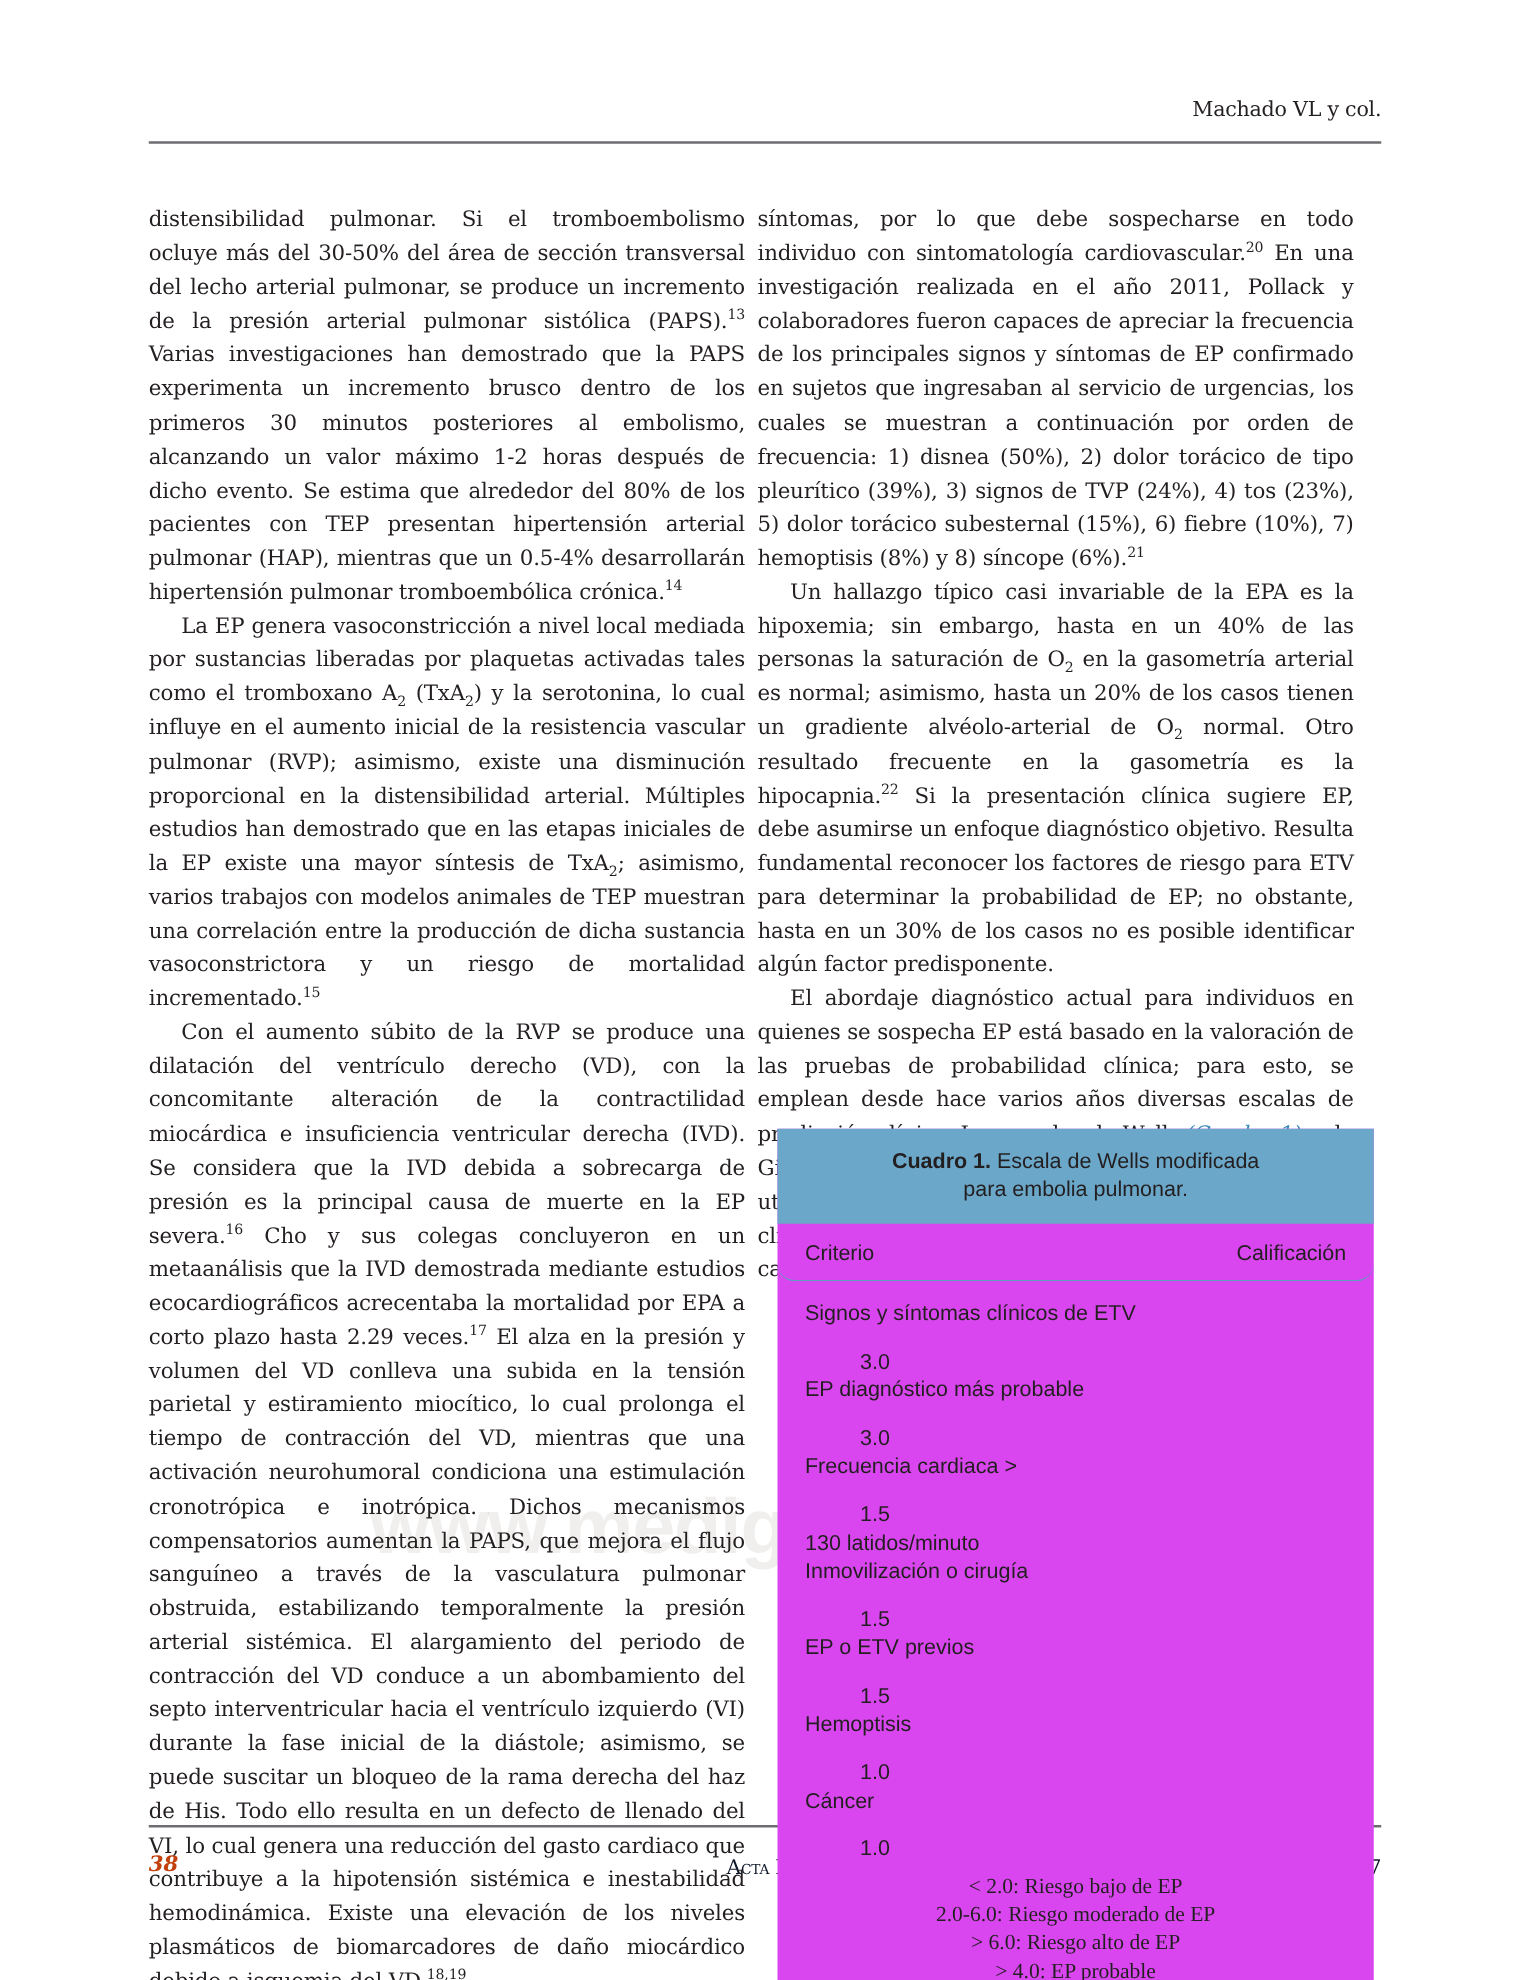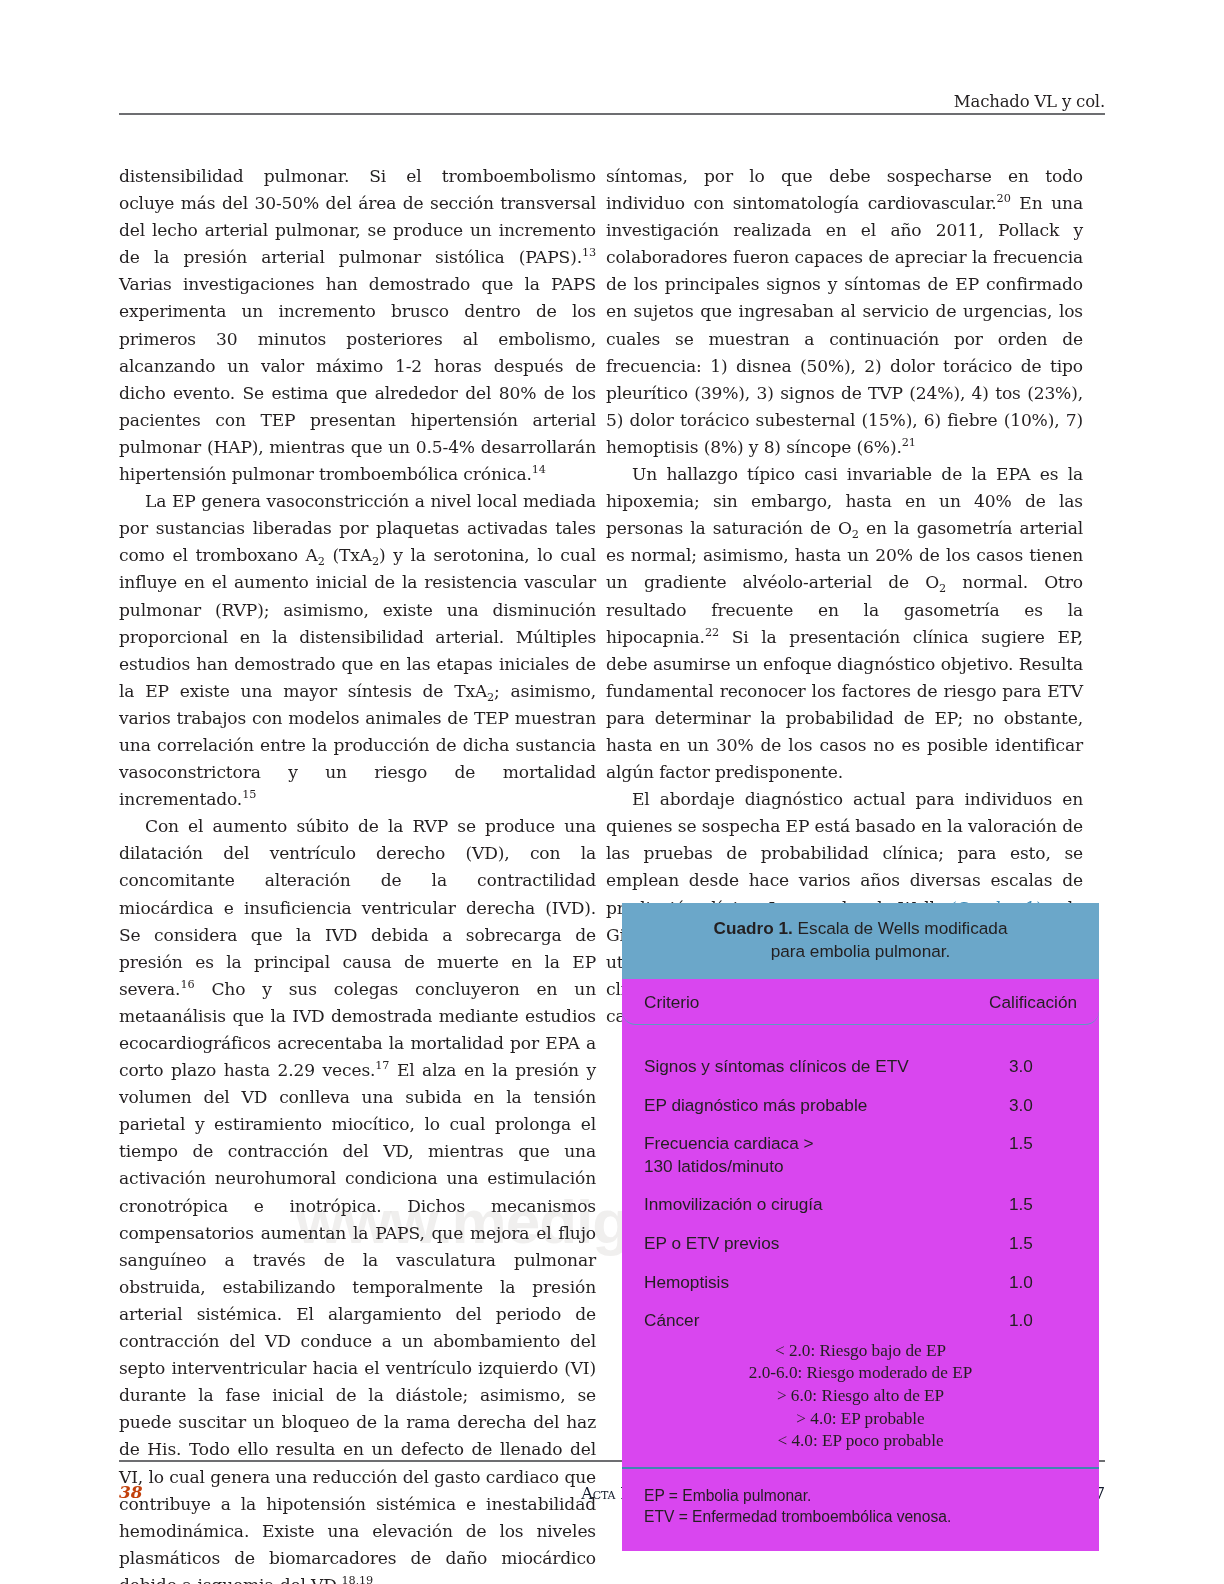--- a/index.html
+++ b/index.html
@@ -17,21 +17,21 @@
   }
 
   .page {
     position: absolute;
     inset: 0;
   }
 
   
   .runhead {
     position: absolute;
-    top: 92px;
+    top: 78px;
     left: 119px;
     width: 986px;
     text-align: right;
     font-family: "DejaVu Serif", serif;
     font-size: 16.5px;
     letter-spacing: -0.2px;
     color: #231f20;
   }
   .rule-top {
     position: absolute;
@@ -110,20 +110,21 @@
 
   .cuadro-body {
     padding: 14px 22px 8px 22px;
     font-size: 17.2px;
     line-height: 22.6px;
   }
   .crit-row {
     display: flex;
     justify-content: space-between;
     align-items: baseline;
+    flex-direction: column;
   }
   .crit-row .crit-label { flex: 1 1 auto; }
   .crit-row .crit-score {
     flex: 0 0 auto;
     width: 112px;
     text-align: left;
     padding-left: 44px;
     box-sizing: border-box;
     margin-top: 16px;
   }

